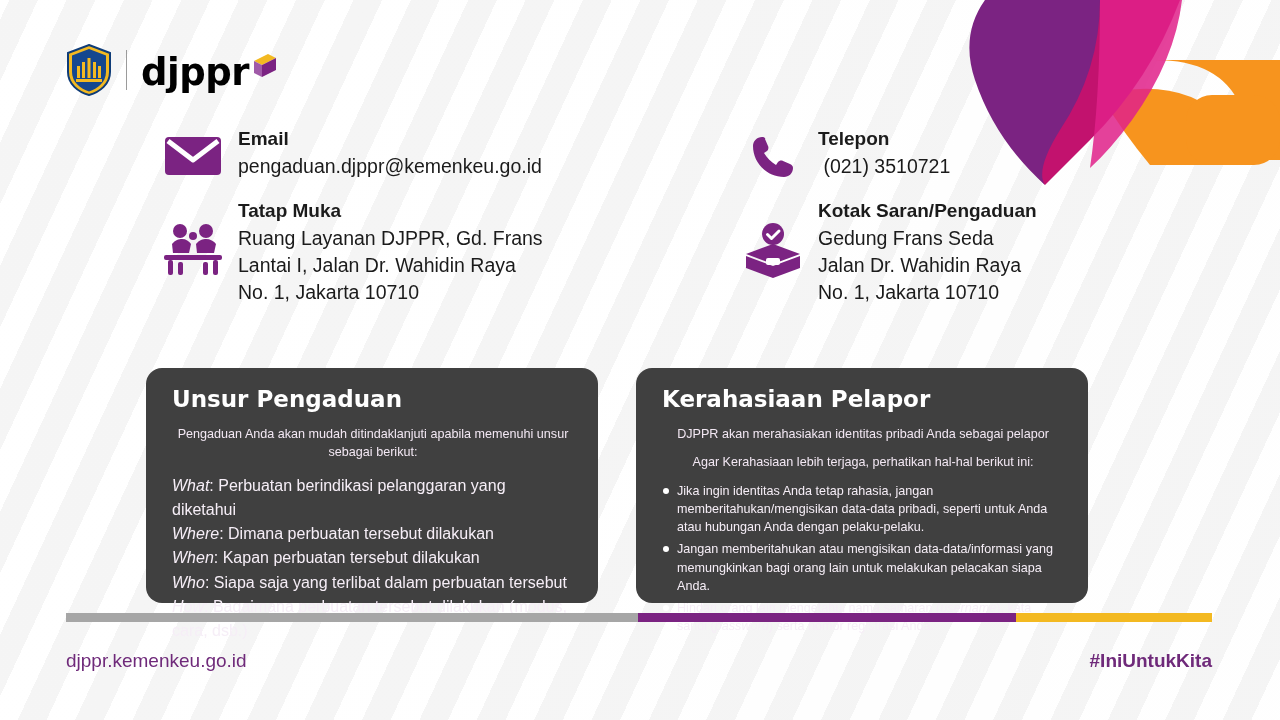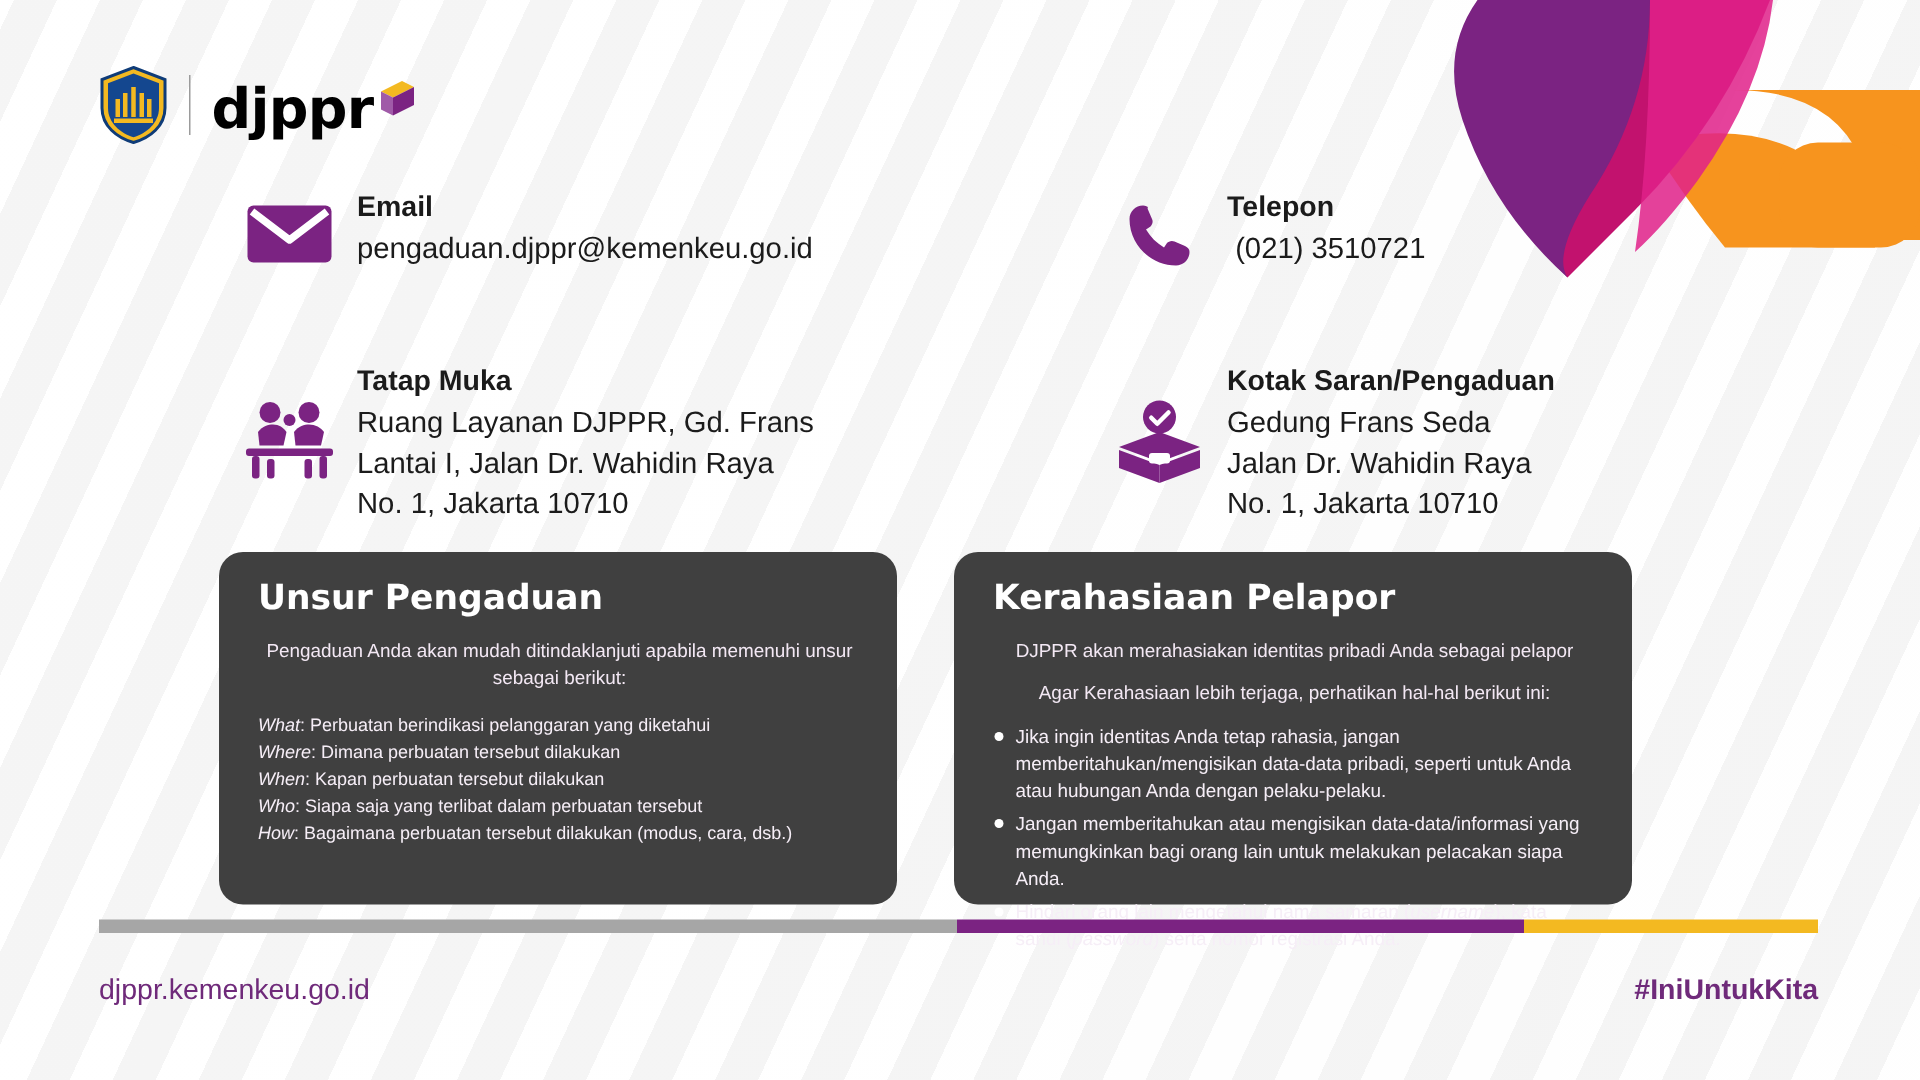--- a/index.html
+++ b/index.html
@@ -74,21 +74,21 @@
   .c-title {
     font-family: "Liberation Sans", sans-serif;
     font-size: 19px; font-weight: 700; color: #1b1b1b;
     margin-bottom: 3px;
   }
   .c-line {
     font-family: "Liberation Sans", sans-serif;
     font-size: 19.5px; color: #1b1b1b; line-height: 1.38;
     white-space: pre;
   }
-  .row-2 { margin-top: 64px; }
+  .row-2 { margin-top: 20px; }
   .row-2 .c-icon { padding-top: 22px; }
 
   
   .cards {
     position: absolute; left: 146px; top: 368px;
     display: flex; gap: 38px;
   }
   .card {
     width: 452px; height: 235px;
     background: #404040;
@@ -102,21 +102,21 @@
     margin-bottom: 13px;
   }
   .card-p {
     font-size: 12.6px; line-height: 1.45; color: #f3e8f4;
     margin: 0 0 12px 0;
     text-align: center;
   }
   .card-p.tight { margin-bottom: 10px; }
   .kv-list { margin: 0; }
   .kv {
-    font-size: 12px; line-height: 1.52; color: #f6eef7;
+    font-size: 16px; line-height: 1.52; color: #f6eef7;
   }
   .kv i { font-style: italic; }
   ul.bullets {
     margin: 0; padding: 0; list-style: none;
   }
   ul.bullets li {
     position: relative;
     font-size: 12.6px; line-height: 1.45; color: #f6eef7;
     padding-left: 15px; margin-bottom: 4px;
   }

